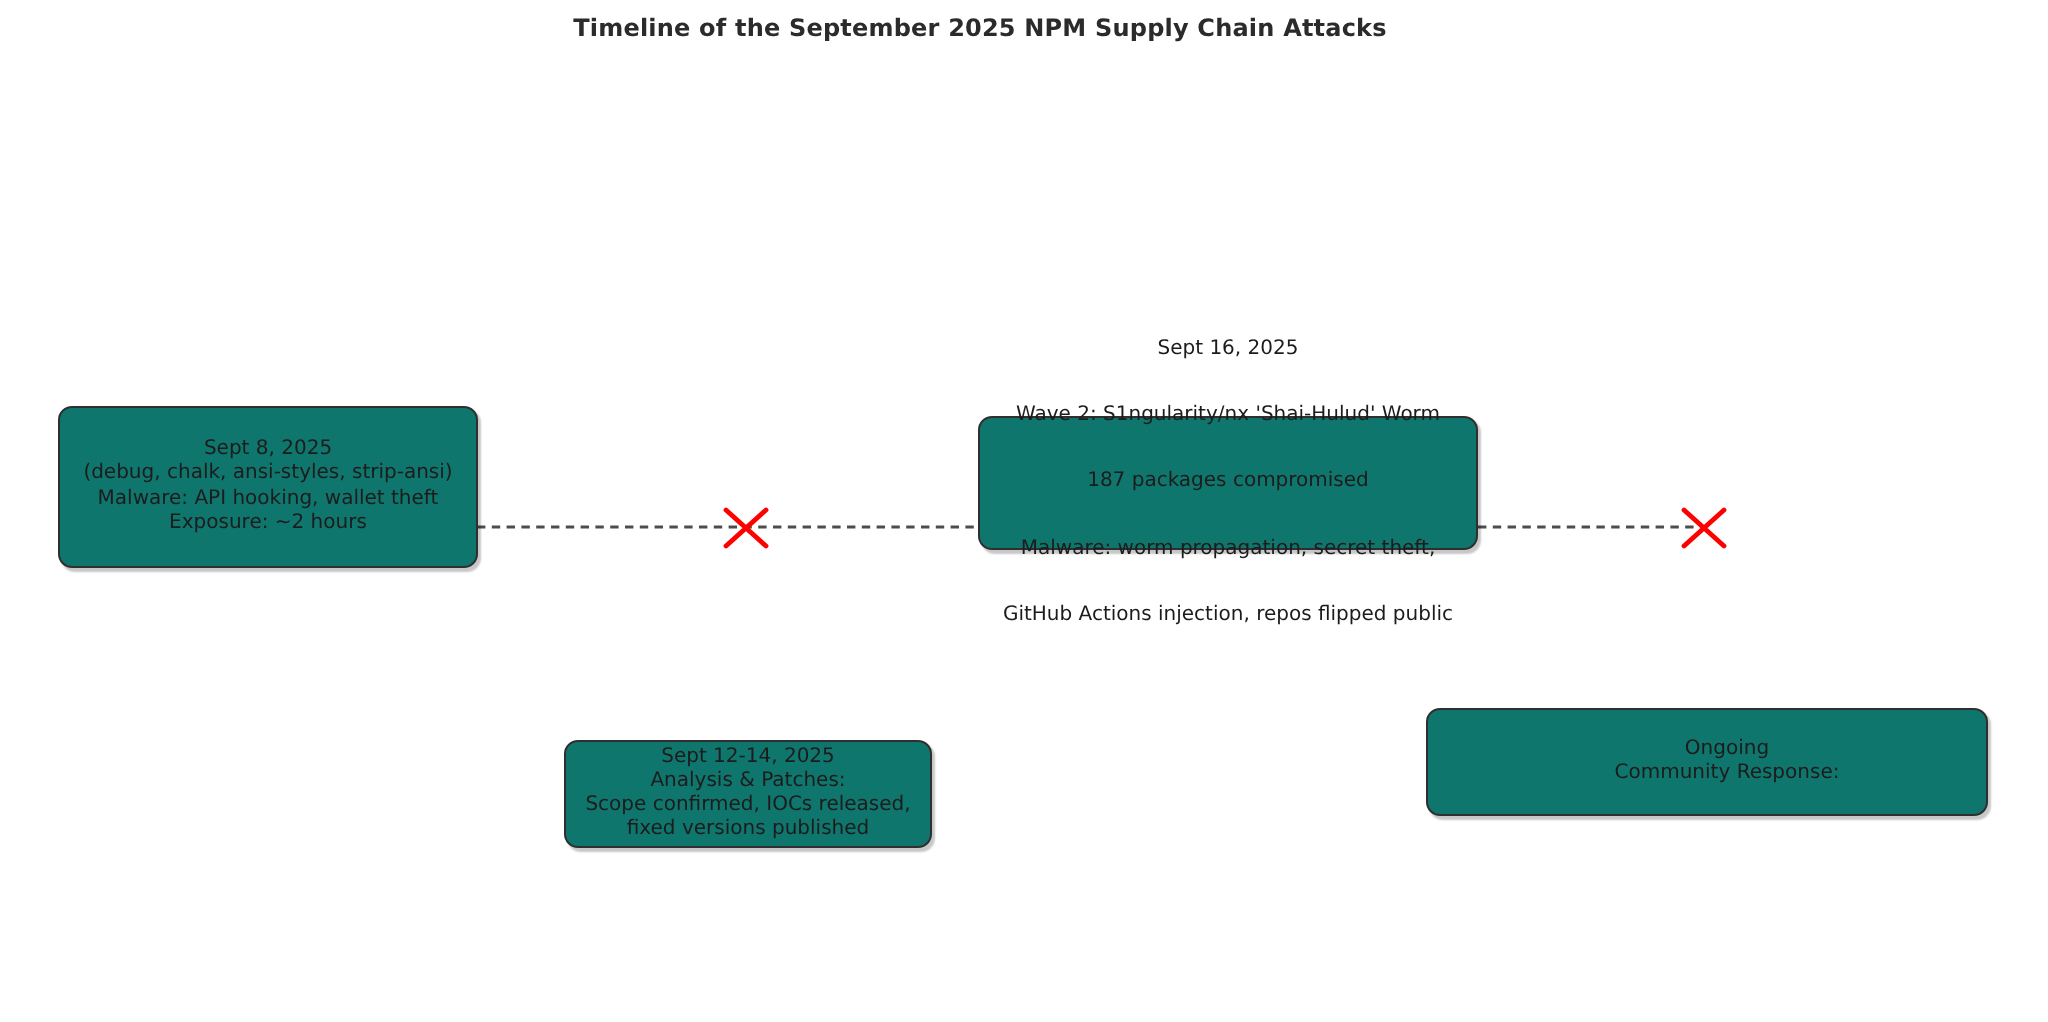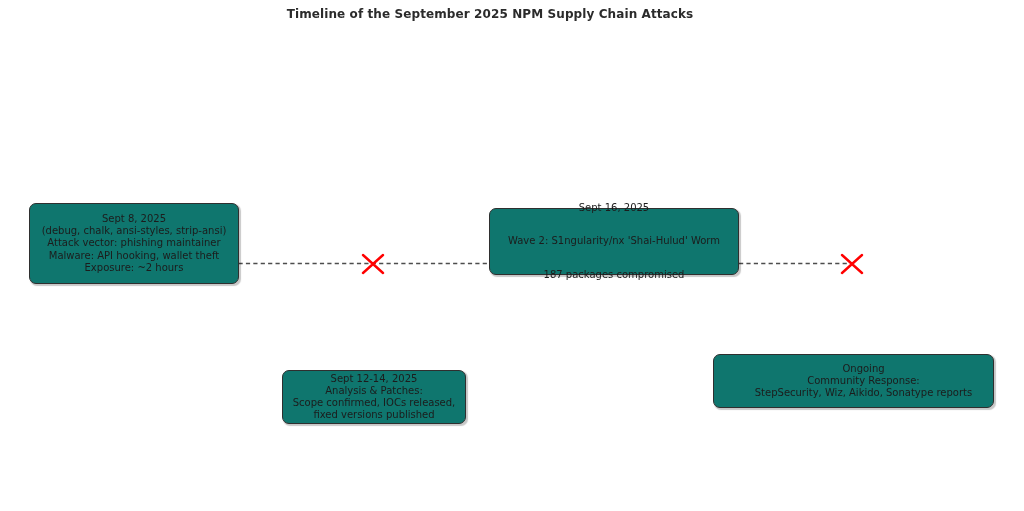--- a/index.html
+++ b/index.html
@@ -68,37 +68,37 @@
   <svg class="overlay" width="1024" height="511" viewBox="0 0 1024 511" xmlns="http://www.w3.org/2000/svg">
     <line x1="238.5" y1="263.5" x2="489" y2="263.5" stroke-width="1.6" stroke-dasharray="4.2 3.2" stroke="#4d4d4d"></line>
     <line x1="739" y1="263.5" x2="852" y2="263.5" stroke-width="1.6" stroke-dasharray="4.2 3.2" stroke="#4d4d4d"></line>
     <path d="M363 255 L383 273 M363 273 L383 255" fill="none" stroke-width="2.4" stroke-linecap="round" stroke="#ff0000"></path>
     <path d="M842 255 L862 273 M842 273 L862 255" fill="none" stroke-width="2.4" stroke-linecap="round" stroke="#ff0000"></path>
   </svg>
 
   <div class="event-box box-wave1">
     <div>Sept 8, 2025</div>
     <div>(debug, chalk, ansi-styles, strip-ansi)</div>
-    <div>Attack vector: phishing maintainer</div>
     <div>Malware: API hooking, wallet theft</div>
     <div>Exposure: ~2 hours</div>
   </div>
 
   <div class="event-box box-wave2">
     <div>Sept 16, 2025</div>
     <div>Wave 2: S1ngularity/nx 'Shai-Hulud' Worm</div>
     <div>187 packages compromised</div>
+    <div>Malware: worm propagation, secret theft,</div>
+    <div>GitHub Actions injection, repos flipped public</div>
   </div>
 
   <div class="event-box box-analysis">
     <div>Sept 12-14, 2025</div>
     <div>Analysis &amp; Patches:</div>
     <div>Scope confirmed, IOCs released,</div>
     <div>fixed versions published</div>
   </div>
 
   <div class="event-box box-response">
     <div>Ongoing</div>
     <div>Community Response:</div>
-    <div>StepSecurity, Wiz, Aikido, Sonatype reports</div>
   </div>
 
 </div>
 
 </body></html>

